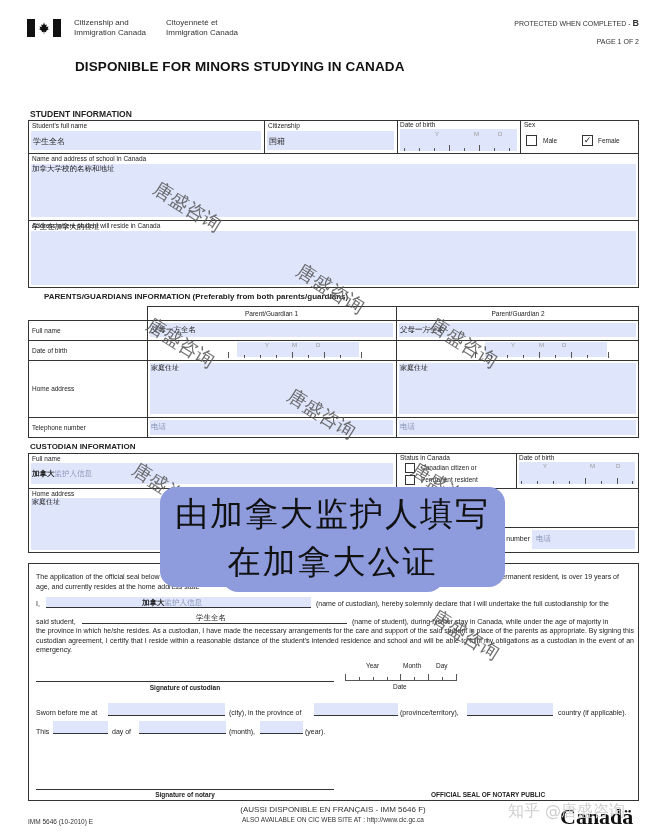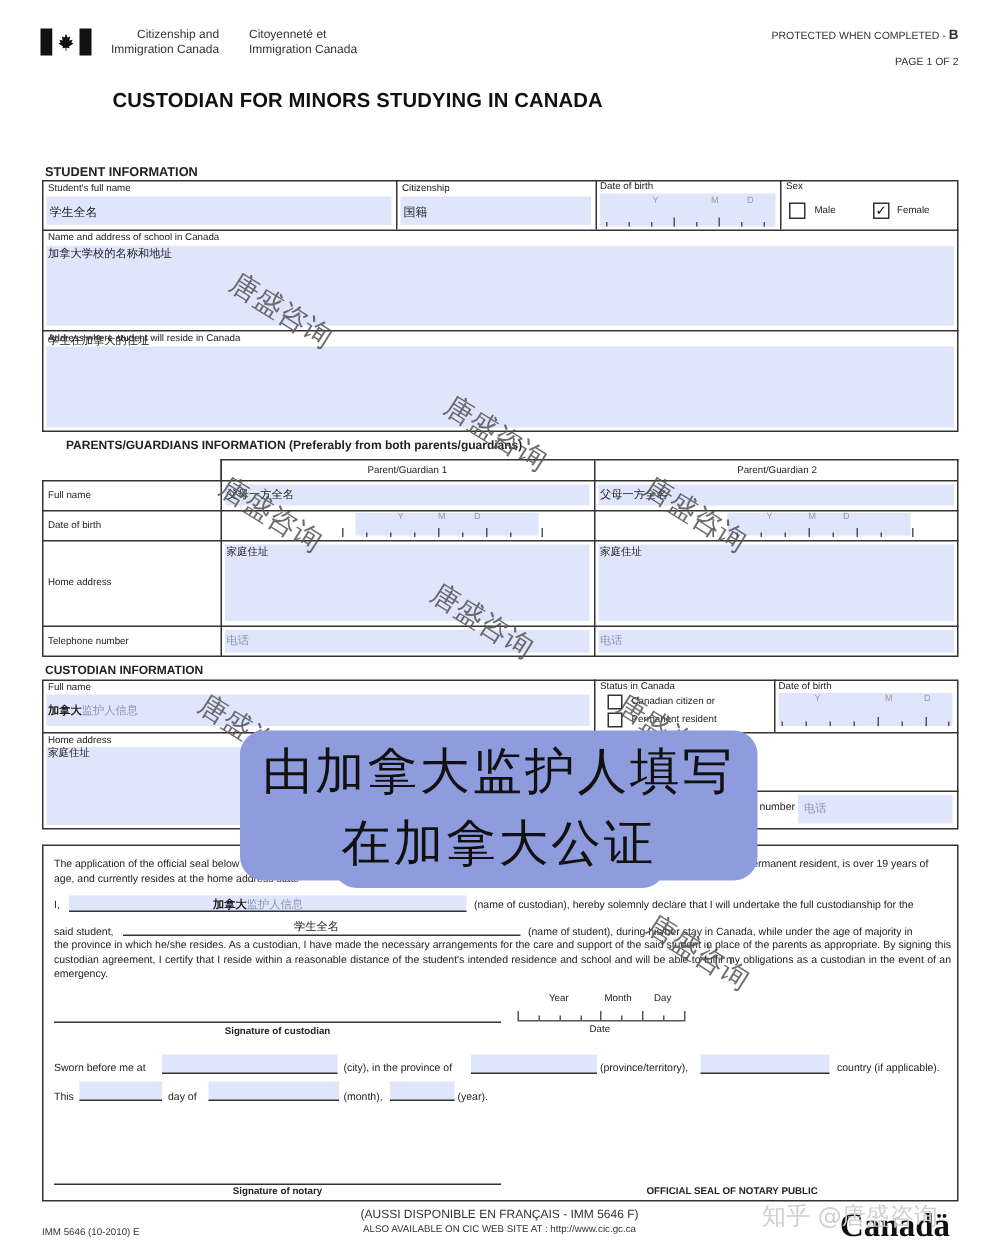--- a/index.html
+++ b/index.html
@@ -53,32 +53,32 @@
 
 <div class="abs flag">
   <div class="bar"></div>
   <div class="mid">
       <svg width="12" height="12" viewBox="0 0 12 12">
         <path d="M6 0.5 L7 3 L8.8 2.4 L8.2 5 L10.5 4.5 L9.6 6.4 L11 7 L8 9 L8.4 10.2 L6.3 9.8 L6.3 11.8 L5.7 11.8 L5.7 9.8 L3.6 10.2 L4 9 L1 7 L2.4 6.4 L1.5 4.5 L3.8 5 L3.2 2.4 L5 3 Z" fill="#111"></path>
       </svg>
     </div>
   <div class="bar"></div>
 </div>
-<div class="abs dept" style="left:74px; top:18px;text-align:right;">
+<div class="abs dept" style="left:74px; top:18px;">
   <div>Citizenship and</div>
   <div>Immigration Canada</div>
 </div>
 <div class="abs dept" style="left:166px; top:18px;">
   <div>Citoyenneté et</div>
   <div>Immigration Canada</div>
 </div>
 <div class="abs prot"><span>PROTECTED WHEN COMPLETED - </span><b>B</b></div>
 <div class="abs pageno">PAGE 1 OF 2</div>
 <div class="abs title">
-  <div>CUSTODIAN FOR MINORS STUDYING IN CANADA</div>
+  <div>DISPONIBLE FOR MINORS STUDYING IN CANADA</div>
 </div>
 
 <div class="abs sec-h" style="left:30px; top:109px;">STUDENT INFORMATION</div>
 <div class="abs box" style="left:28px; top:120px; width:611px; height:168px;"></div>
 
 <div class="vline" style="left:264px; top:120px; height:33px;"></div>
 <div class="vline" style="left:397px; top:120px; height:33px;"></div>
 <div class="vline" style="left:520px; top:120px; height:33px;"></div>
 <div class="hline" style="left:28px; top:153px; width:611px;"></div>
 <div class="hline" style="left:28px; top:220px; width:611px;"></div>

